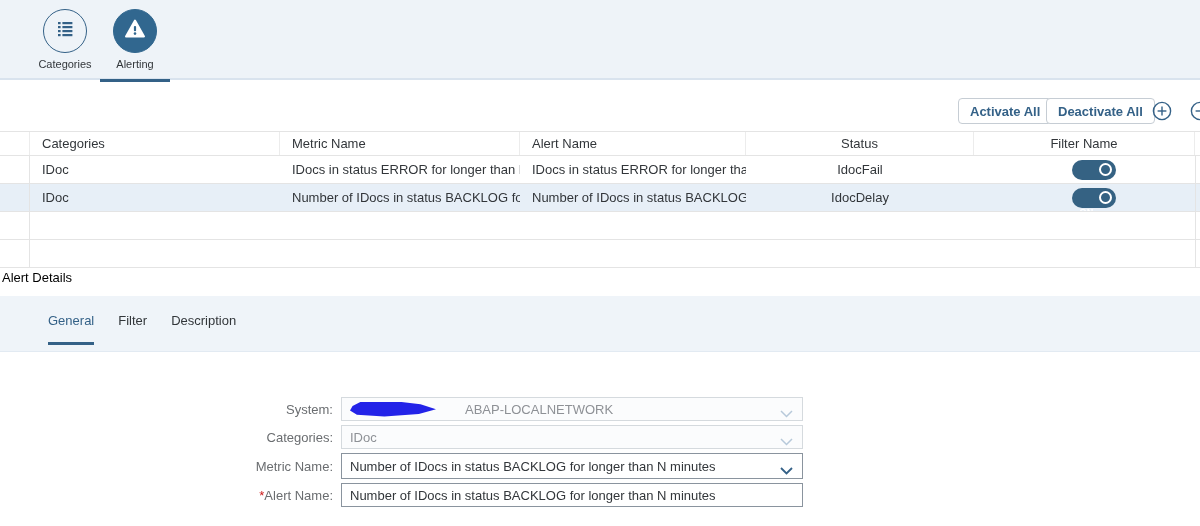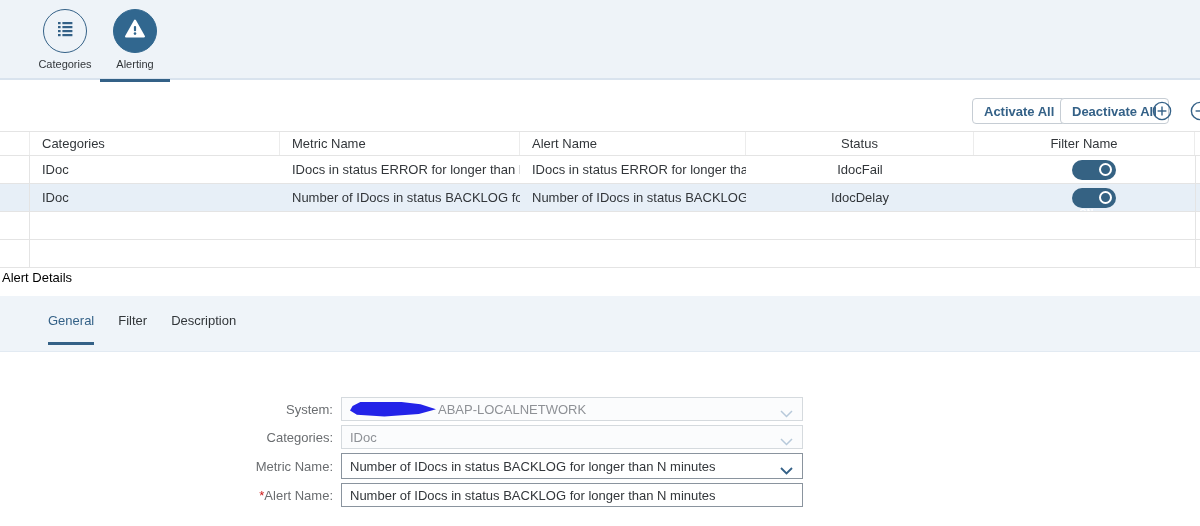--- a/index.html
+++ b/index.html
@@ -15,21 +15,21 @@
   .tb-circle { width:44px; height:44px; border-radius:50%; border:1.5px solid #346187;
     display:flex; align-items:center; justify-content:center; background:transparent; }
   .tb-item.selected .tb-circle { background:#31678f; border-color:#31678f; }
   .tb-label { font-size:11px; color:#32363a; margin-top:5px; white-space:nowrap; }
   .tb-underline { position:absolute; bottom:-2px; left:0; width:70px; height:3px; background:#346187; }
 
   
   .actions { position:absolute; top:98px; left:0; width:1200px; height:28px; }
   .btn { position:absolute; top:0; height:26px; background:#fff; border:1px solid #c6cdd4;
     border-radius:4px; color:#346187; font-size:13px; font-weight:bold; padding:0 11px;
-    display:flex; align-items:center; cursor:pointer; white-space:nowrap;margin-left:14px; }
+    display:flex; align-items:center; cursor:pointer; white-space:nowrap; }
   .btn-activate { left:958px; }
   .btn-deactivate { left:1046px; }
   .circle-icon { position:absolute; top:3px; width:20px; height:20px; cursor:pointer; }
 
   
   .table { position:absolute; top:131px; left:0; width:1200px; }
   .trow { display:grid; grid-template-columns:30px 250px 240px 226px 228px 221px 5px; }
   .thead { height:25px; border-top:1px solid #e4e4e4; border-bottom:1px solid #e4e4e4; background:#fff; }
   .thead .tcell { border-right:1px solid #ececec; font-size:13px; color:#32363a;
     display:flex; align-items:center; padding:0 12px; }
@@ -57,21 +57,21 @@
   .tab.selected { color:#346187; }
   .tab.selected::after { content:""; position:absolute; left:0; right:0; bottom:0;
     height:3px; background:#346187; }
 
   
   .form { position:absolute; top:397px; left:0; width:1200px; }
   .frow { display:flex; align-items:center; margin-bottom:4px; }
   .flabel { width:333px; text-align:right; font-size:13px; color:#6a6d70; padding-right:0; }
   .req { color:#cc1919; }
   .ffield { margin-left:8px; width:462px; height:24px; border:1px solid #d5dade; background:#fbfcfd;
-    display:flex; align-items:center; padding:0 8px; position:relative; font-size:13px; }
+    display:flex; align-items:center; padding:0 8px; position:relative; font-size:13px;gap:27px; }
   .ffield.disabled { color:#8e9196; }
   .ffield.enabled { border-color:#8a949e; background:#fff; color:#32363a; }
   .ffield .chev { position:absolute; right:9px; top:8px; }
   .redact { display:inline-block; width:86px; height:15px; background:#2323e8; margin-right:2px;
     clip-path:polygon(3% 30%, 12% 4%, 55% 0%, 82% 18%, 100% 52%, 80% 84%, 40% 100%, 8% 88%, 0% 60%); }
   .finput { margin-left:8px; width:462px; height:24px; border:1px solid #8a949e; background:#fff;
     font-size:13px; color:#32363a; padding:0 8px; font-family:"Liberation Sans", sans-serif; outline:none; }
   .mn-field { height:26px; }
 </style>
 </head>

